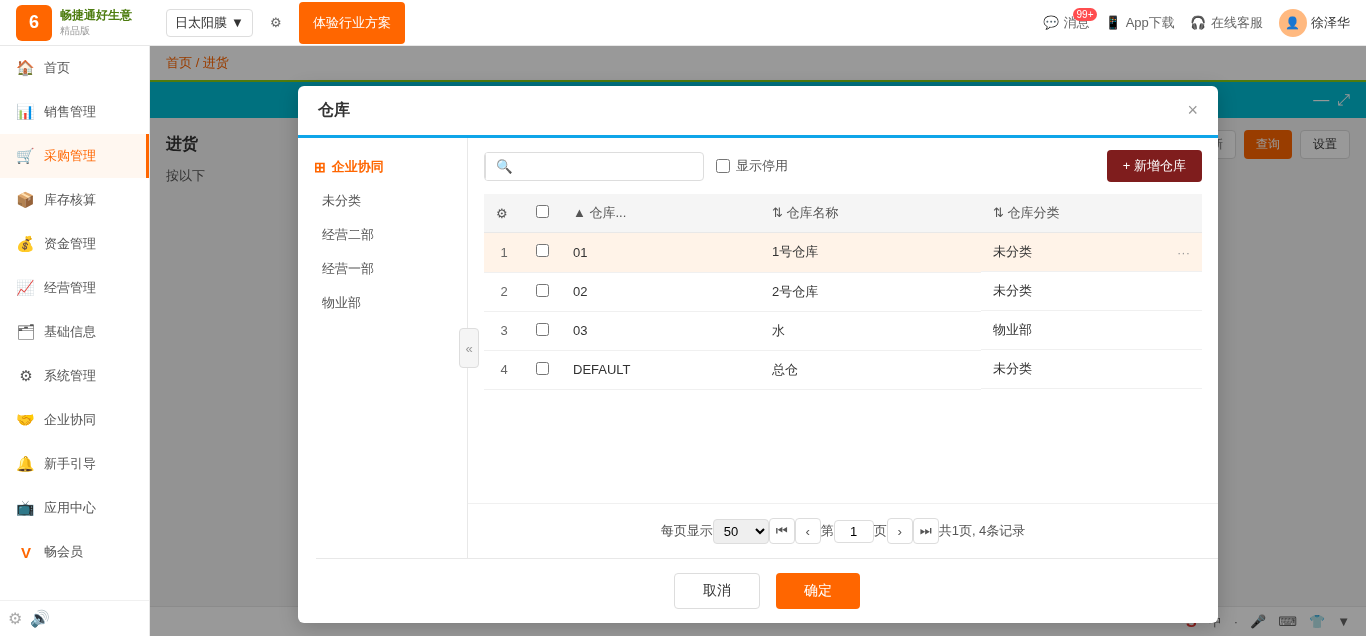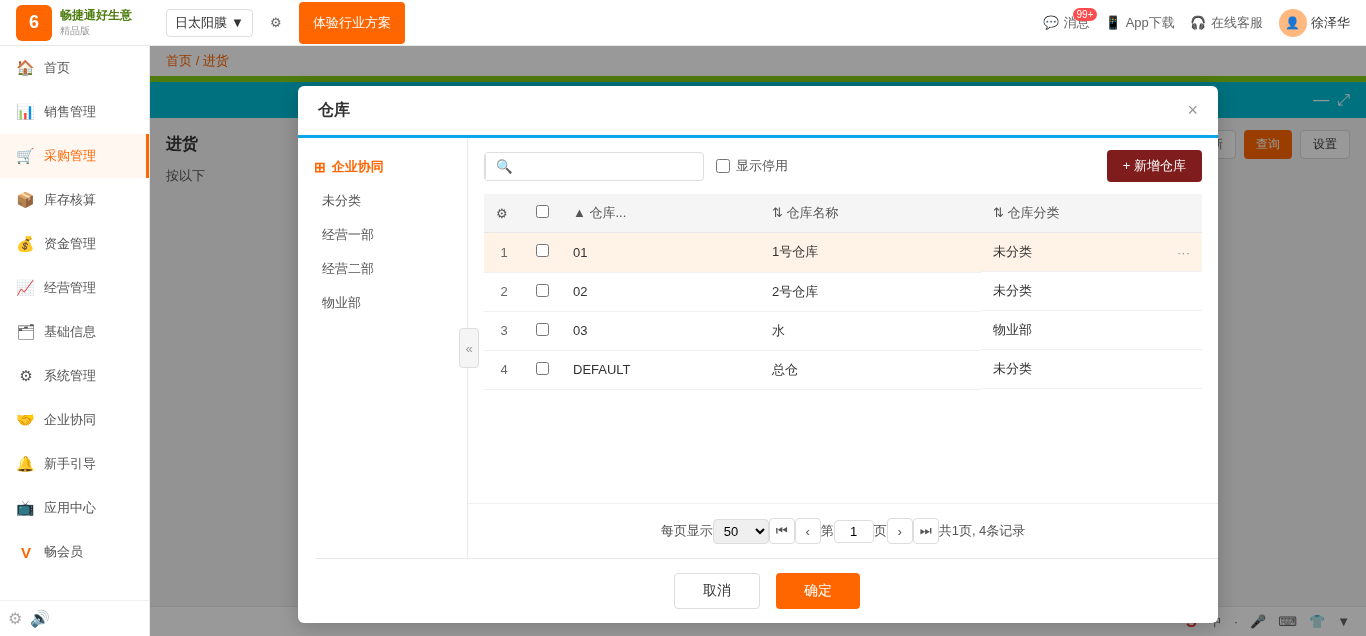--- a/index.html
+++ b/index.html
@@ -24,21 +24,21 @@
 
     
     .sidebar { width: 150px; background: #fff; border-right: 1px solid #e8e8e8; display: flex; flex-direction: column; }
     .sidebar-item { display: flex; align-items: center; gap: 8px; padding: 12px 16px; cursor: pointer; color: #555; font-size: 13px; }
     .sidebar-item.active { background: #fff7f0; color: #ff6600; border-right: 3px solid #ff6600; }
     .sidebar-icon { width: 20px; height: 20px; display: flex; align-items: center; justify-content: center; font-size: 15px; }
     .sidebar-bottom { margin-top: auto; padding: 8px; display: flex; gap: 8px; border-top: 1px solid #f0f0f0; }
 
     
     .content-area { flex: 1; background: #f5f5f5; position: relative; }
-    .content-header { background: #fff; padding: 0 16px; height: 36px; display: flex; align-items: center; border-bottom: 6px solid #84cc16; }
+    .content-header { background: #fff; padding: 0 16px; height: 36px; display: flex; align-items: center; border-bottom: 2px solid #84cc16; }
     .breadcrumb { color: #666; font-size: 13px; }
     .breadcrumb span { color: #ff6600; }
     .btn-outline { border: 1px solid #ddd; background: #fff; padding: 5px 12px; border-radius: 4px; cursor: pointer; font-size: 12px; color: #666; display: flex; align-items: center; gap: 4px; }
     .btn-primary-sm { background: #ff6600; color: #fff; border: none; padding: 5px 12px; border-radius: 4px; cursor: pointer; font-size: 12px; }
     .btn-default-sm { background: #fff; border: 1px solid #ddd; padding: 5px 12px; border-radius: 4px; cursor: pointer; font-size: 12px; color: #333; }
 
     
     .teal-bar { background: #00bcd4; height: 36px; display: flex; align-items: center; padding: 0 16px; justify-content: space-between; }
     .teal-bar-text { color: #fff; font-size: 13px; }
     .teal-bar-right { display: flex; align-items: center; gap: 8px; }
@@ -241,22 +241,22 @@
         <span class="modal-close">×</span>
       </div>
       <div class="modal-body">
 
         <div class="cat-sidebar" style="position:relative;">
           <div class="cat-header">
             <span style="font-size:14px;color:#ff6600;">⊞</span>
             <span>企业协同</span>
           </div>
           <div class="cat-item">未分类</div>
+          <div class="cat-item">经营二部</div>
           <div class="cat-item">经营一部</div>
-          <div class="cat-item">经营二部</div>
           <div class="cat-item">物业部</div>
 
           <div style="position:absolute;right:-12px;top:50%;transform:translateY(-50%);width:20px;height:40px;background:#f5f5f5;border:1px solid #ddd;border-radius:4px;display:flex;align-items:center;justify-content:center;cursor:pointer;color:#999;z-index:1;">«</div>
         </div>
 
         <div class="table-area">
 
           <div class="table-toolbar">
             <div style="display:flex;align-items:center;gap:12px;">
               <div class="search-box">

